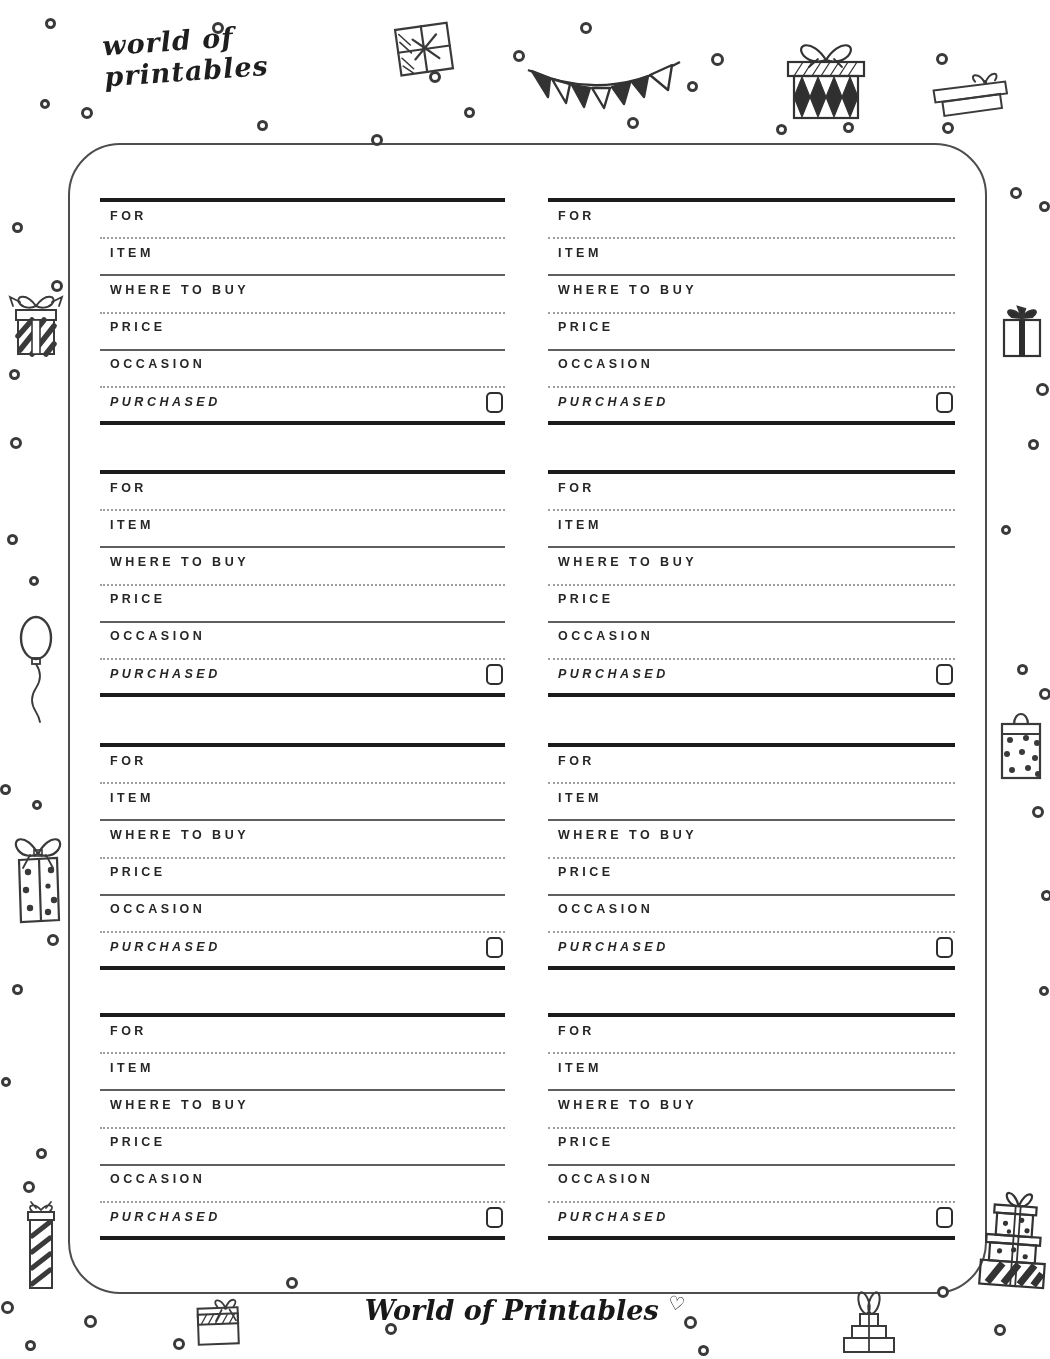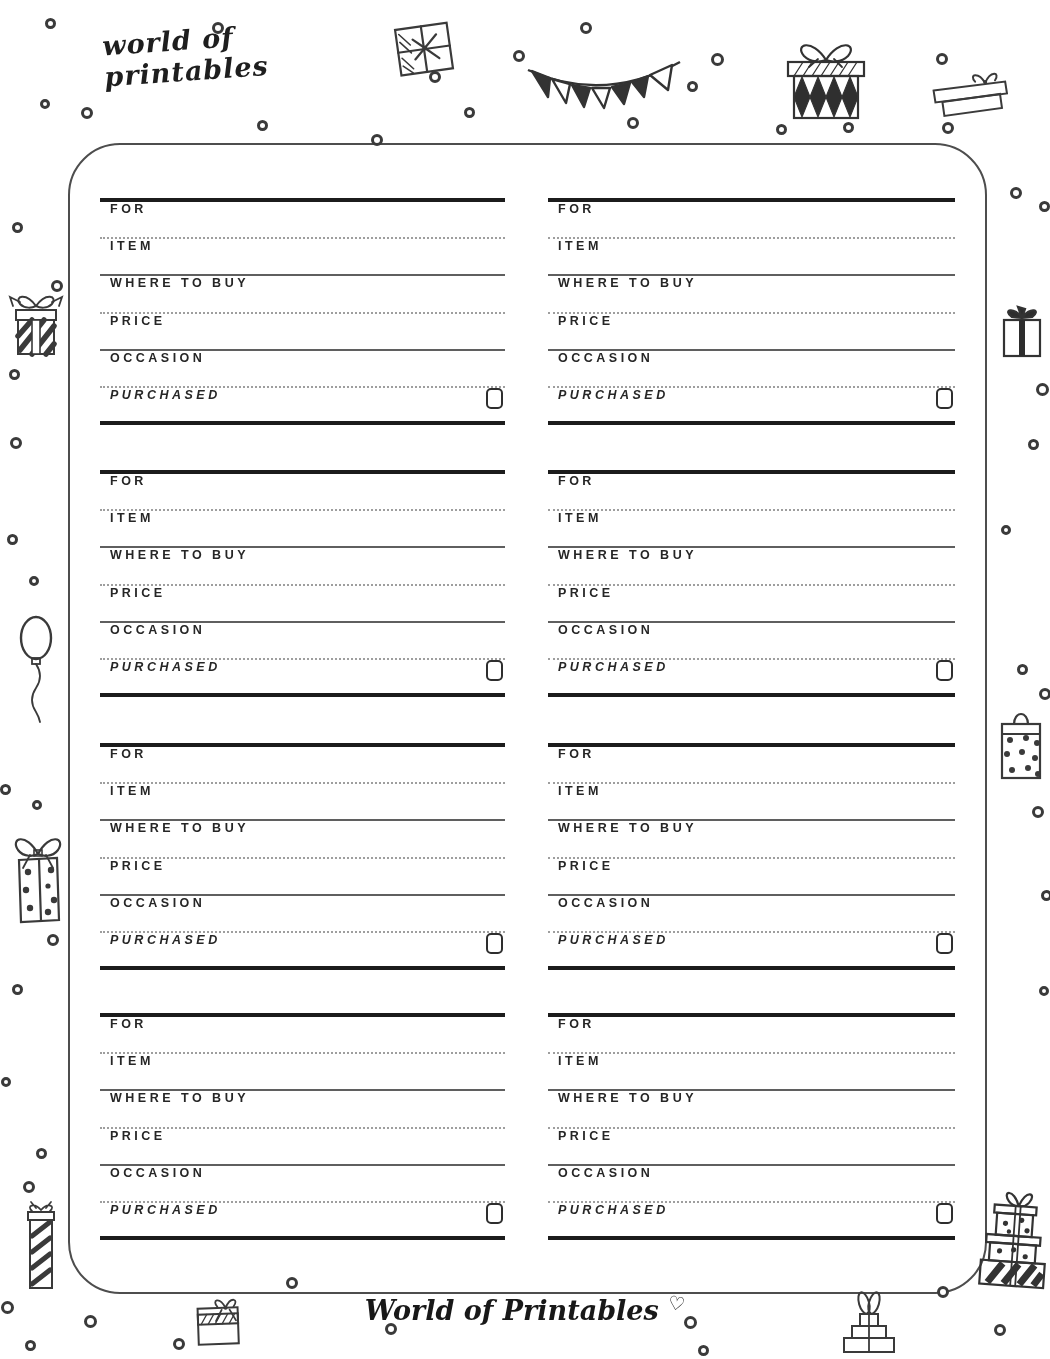--- a/index.html
+++ b/index.html
@@ -14,21 +14,21 @@
     font-size:27px;color:#1e1e1e;transform:rotate(-4deg);letter-spacing:1px;}
   .page-title{position:absolute;left:98px;top:44px;margin:0;width:330px;
     font-family:"DejaVu Sans",sans-serif;font-weight:900;font-size:66px;
     letter-spacing:-2px;color:#151515;-webkit-text-stroke:2.5px #151515;line-height:1.05;}
   
   .sheet{position:absolute;left:68px;top:143px;width:915px;height:1147px;
     border:2px solid #4d4d4d;border-radius:52px;background:#fff;z-index:1;}
   
   .blocks-layer{position:absolute;inset:0;z-index:2;}
   .gift-block{position:absolute;border-top:4px solid var(--thick);}
-  .frow{box-sizing:border-box;height:37.2px;display:flex;align-items:flex-start;
+  .frow{box-sizing:border-box;height:37.2px;display:flex;align-items:center;
         justify-content:space-between;padding:0 2px 8px 10px;}
   .frow.line-dotted{border-bottom:2px dotted var(--dotline);}
   .frow.line-solid{border-bottom:2px solid var(--thin);}
   .frow.line-thick{border-bottom:4px solid var(--thick);padding-bottom:5px;font-style:italic;}
   .flabel{font-size:12.5px;font-weight:bold;letter-spacing:3.5px;color:var(--text);
           white-space:nowrap;}
   .checkbox{box-sizing:border-box;width:17px;height:21px;border:2.5px solid #2e2e2e;
             border-radius:5px;background:#fff;}
   
   .footer{position:absolute;left:0;top:1295px;width:1050px;text-align:center;

